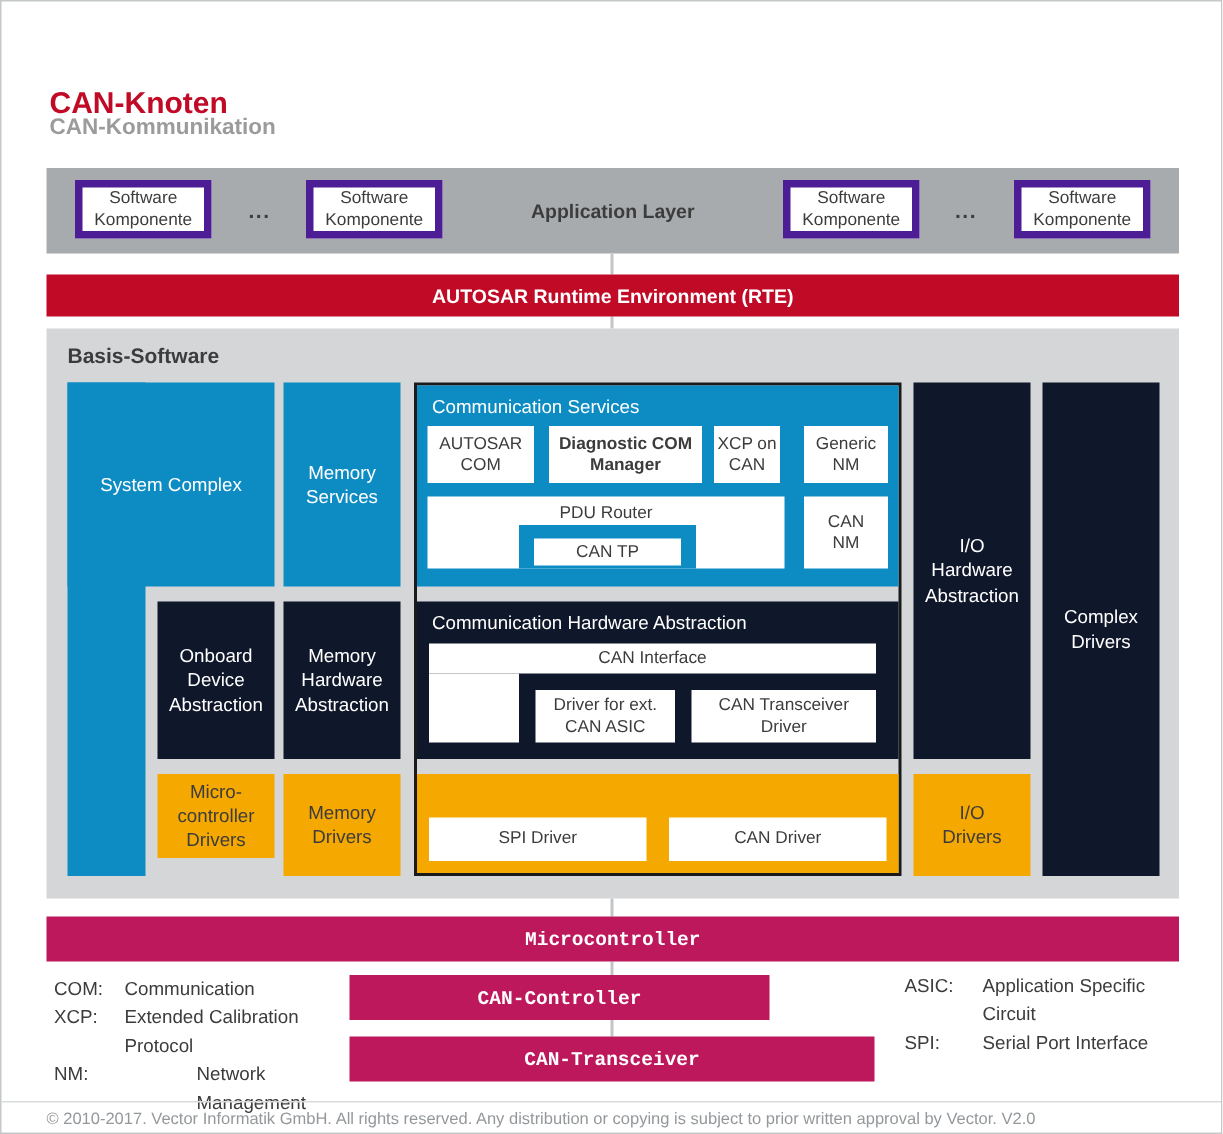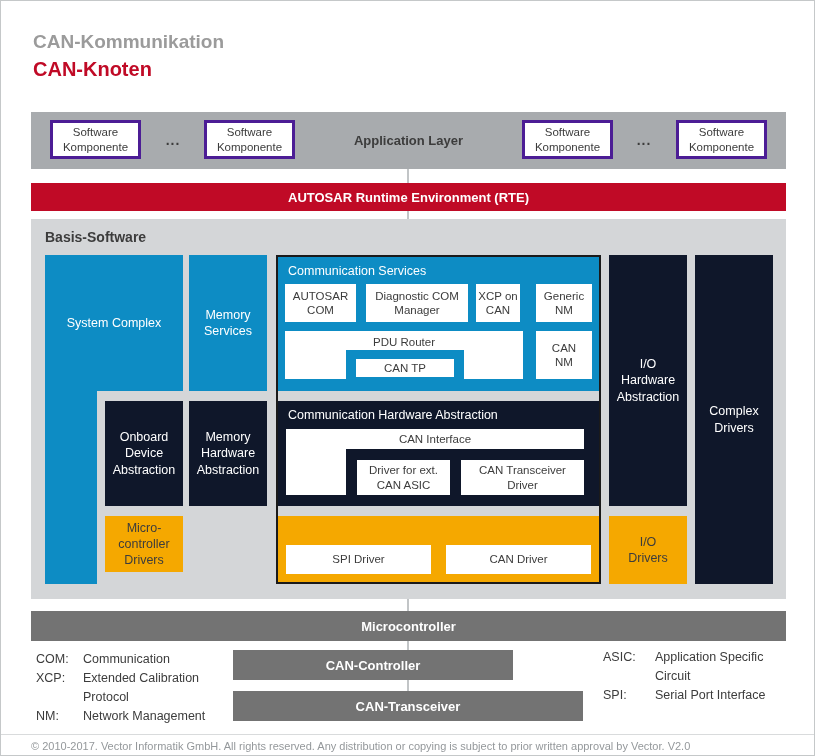--- a/index.html
+++ b/index.html
@@ -2,29 +2,29 @@
 <html><head>
 <meta charset="utf-8">
 <style>
   html,body{margin:0;padding:0;background:#fff;}
   #canvas{
     position:relative;width:815px;height:756px;background:#ffffff;
     border:1px solid #c5c8c9;box-sizing:border-box;overflow:hidden;
     font-family:"Liberation Sans",sans-serif;color:#3c3c3c;
   }
   .abs{position:absolute;box-sizing:border-box;}
-  .eyebrow{font-size:19px;font-weight:bold;color:#9b9b9b;}
+  .eyebrow{font-size:15px;font-weight:bold;color:#9b9b9b;margin-top:45px;}
   .title{font-size:20px;font-weight:bold;color:#c00a26;}
   .flexc{display:flex;align-items:center;justify-content:center;text-align:center;}
   .graybar{background:#a8abae;}
   .redbar{background:#c00a26;}
-  .darkbar{background:#737373;}
+  .darkbar{background:#be185d;font-family:Liberation Mono, monospace;}
   .bar-label{color:#ffffff;font-weight:bold;font-size:13px;}
   .app-label{font-weight:bold;font-size:13px;color:#3c3c3c;}
-  .sw-box{background:#ffffff;border:3px solid #4c1d95;font-size:11.5px;line-height:1.3;color:#3c3c3c;}
+  .sw-box{background:#ffffff;border:5px solid #4c1d95;font-size:11.5px;line-height:1.3;color:#3c3c3c;}
   .dots{font-weight:bold;font-size:14px;color:#3c3c3c;letter-spacing:1px;}
   .panel{background:#d4d6d8;}
   .panel-title{font-size:14px;font-weight:bold;color:#3c3c3c;}
   .blue{background:#0d8cc4;}
   .green{background:#0f172a;}
   .orange{background:#f5a800;}
   .block{font-size:12.5px;line-height:1.3;color:#ffffff;}
   .block.on-orange{color:#3c3c3c;}
   .stack{border:2px solid #1a1a1a;background:#d4d6d8;}
   .sec-title{font-size:12.5px;color:#ffffff;white-space:nowrap;}
@@ -67,27 +67,28 @@
 
   <div class="abs blue" style="left:44px;top:254px;width:52px;height:329px;"></div>
   <div class="abs blue block flexc" style="left:44px;top:254px;width:138px;height:136px;">System Complex</div>
 
   <div class="abs blue block flexc" style="left:188px;top:254px;width:78px;height:136px;padding:0 8px;">Memory Services</div>
 
   <div class="abs green block flexc" style="left:104px;top:400px;width:78px;height:105px;padding:0 4px;">Onboard Device Abstraction</div>
   <div class="abs green block flexc" style="left:188px;top:400px;width:78px;height:105px;padding:0 4px;">Memory Hardware Abstraction</div>
 
   <div class="abs orange block on-orange flexc" style="left:104px;top:515px;width:78px;height:56px;padding:0 6px;">Micro-controller Drivers</div>
+  <div class="abs orange block on-orange flexc" style="left:188px;top:515px;width:78px;height:68px;padding:0 8px;">Memory Drivers</div>
 
   <div class="abs stack" style="left:275px;top:254px;width:325px;height:329px;"></div>
 
   <div class="abs blue" style="left:277px;top:256px;width:321px;height:134px;"></div>
   <div class="abs sec-title" style="left:287px;top:263px;text-align:center;">Communication Services</div>
   <div class="abs wbox flexc" style="left:284px;top:283px;width:71px;height:38px;">AUTOSAR COM</div>
-  <div class="abs wbox flexc" style="left:365px;top:283px;width:102px;height:38px;">Diagnostic COM Manager</div>
+  <div class="abs wbox flexc" style="left:365px;top:283px;width:102px;height:38px;font-weight:bold;">Diagnostic COM Manager</div>
   <div class="abs wbox flexc" style="left:475px;top:283px;width:44px;height:38px;">XCP on CAN</div>
   <div class="abs wbox flexc" style="left:535px;top:283px;width:56px;height:38px;padding:0 6px;">Generic NM</div>
   <div class="abs wbox" style="left:284px;top:330px;width:238px;height:48px;">
     <div style="text-align:center;padding-top:4px;">PDU Router</div>
     <div class="abs blue" style="left:61px;top:19px;width:118px;height:29px;">
       <div class="abs wbox flexc" style="left:10px;top:9px;width:98px;height:18px;">CAN TP</div>
     </div>
   </div>
   <div class="abs wbox flexc" style="left:535px;top:330px;width:56px;height:48px;padding:0 10px;">CAN NM</div>
 
@@ -110,21 +111,21 @@
   <div class="abs darkbar flexc bar-label" style="left:30px;top:610px;width:755px;height:30px;">Microcontroller</div>
   <div class="abs darkbar flexc bar-label" style="left:232px;top:649px;width:280px;height:30px;">CAN-Controller</div>
   <div class="abs darkbar flexc bar-label" style="left:232px;top:690px;width:350px;height:30px;">CAN-Transceiver</div>
 
   <div class="abs legend legend-grid" style="left:35px;top:649px;width:185px;">
     <div>COM:</div>
     <div style="max-width:150px;">Communication</div>
     <div>XCP:</div>
     <div style="max-width:135px;">Extended Calibration Protocol</div>
     <div>NM:</div>
-    <div style="max-width:150px;">Network Management</div>
+    <div style="max-width:150px;margin-left:48px;">Network Management</div>
   </div>
 
   <div class="abs legend legend-grid r" style="left:602px;top:647px;width:180px;">
     <div>ASIC:</div>
     <div style="max-width:125px;">Application Specific Circuit</div>
     <div>SPI:</div>
     <div style="max-width:140px;">Serial Port Interface</div>
   </div>
 
   <div class="abs footer-line" style="left:0;top:733px;width:815px;"></div>

